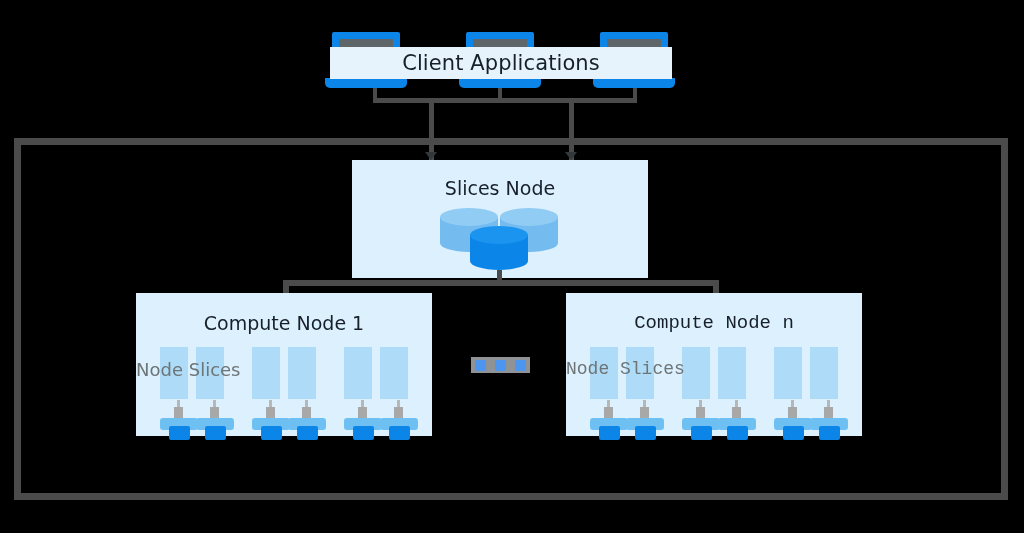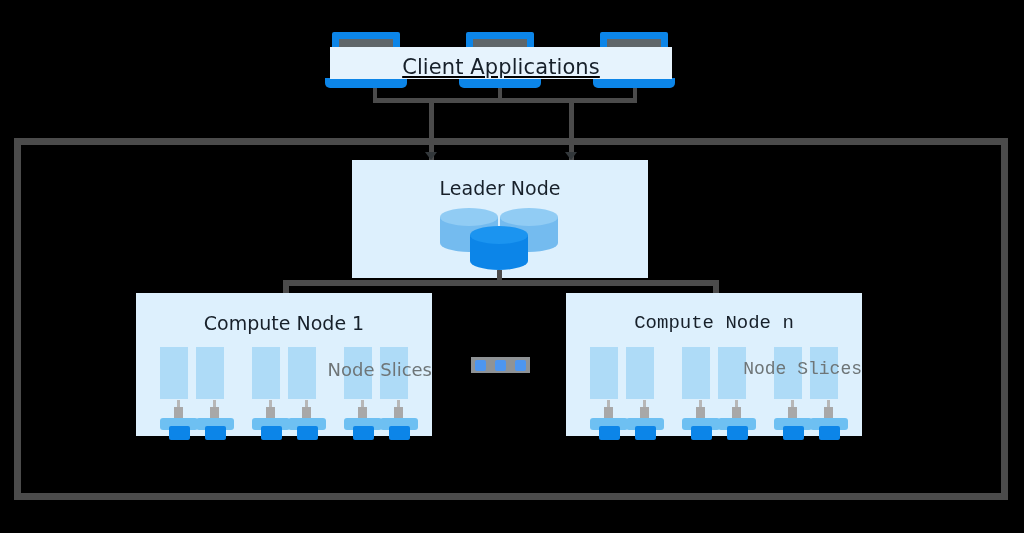--- a/index.html
+++ b/index.html
@@ -71,23 +71,22 @@
   }
 
   .client-label-band {
     position: absolute;
     left: 330px;
     top: 47px;
     width: 342px;
     height: 32px;
     background: #e6f3fd;
     display: flex;
-    align-items: flex-end;
+    align-items: center;
     justify-content: center;
-    text-decoration: underline;
   }
   .client-label-band span {
     font-size: 21px;
     color: #17202a;
     letter-spacing: 0.1px;
     white-space: nowrap;
   }
 
   
   .conn {
@@ -201,21 +200,21 @@
     height: 52px;
     background: #aedbf7;
   }
   .slice-a { left: 0px; }
   .slice-b { left: 36px; }
 
   .slices-label {
     position: absolute;
     left: 0; right: 0;
     top: 66px;
-    text-align: right;
+    text-align: left;
     font-size: 18px;
     color: #6e7577;
     pointer-events: none;
   }
 
   
   .disk-stem {
     position: absolute;
     width: 3px;
     background: #b7b7b7;
@@ -299,21 +298,21 @@
   <div class="arrow-head" style="left:425px; top:152px;"></div>
   <div class="arrow-head" style="left:565px; top:152px;"></div>
 
   <div class="client-label-band">
     <span>Client Applications</span>
   </div>
 
   <div class="cluster-frame"></div>
 
   <div class="leader-node">
-    <div class="node-title">Leader Node</div>
+    <div class="node-title">Slices Node</div>
     <div class="db-cluster">
       <div class="cyl cyl-back-left">
         <div class="cyl-bottom"></div>
           <div class="cyl-body"></div>
           <div class="cyl-top"></div>
       </div>
       <div class="cyl cyl-back-right">
         <div class="cyl-bottom"></div>
           <div class="cyl-body"></div>
           <div class="cyl-top"></div>

